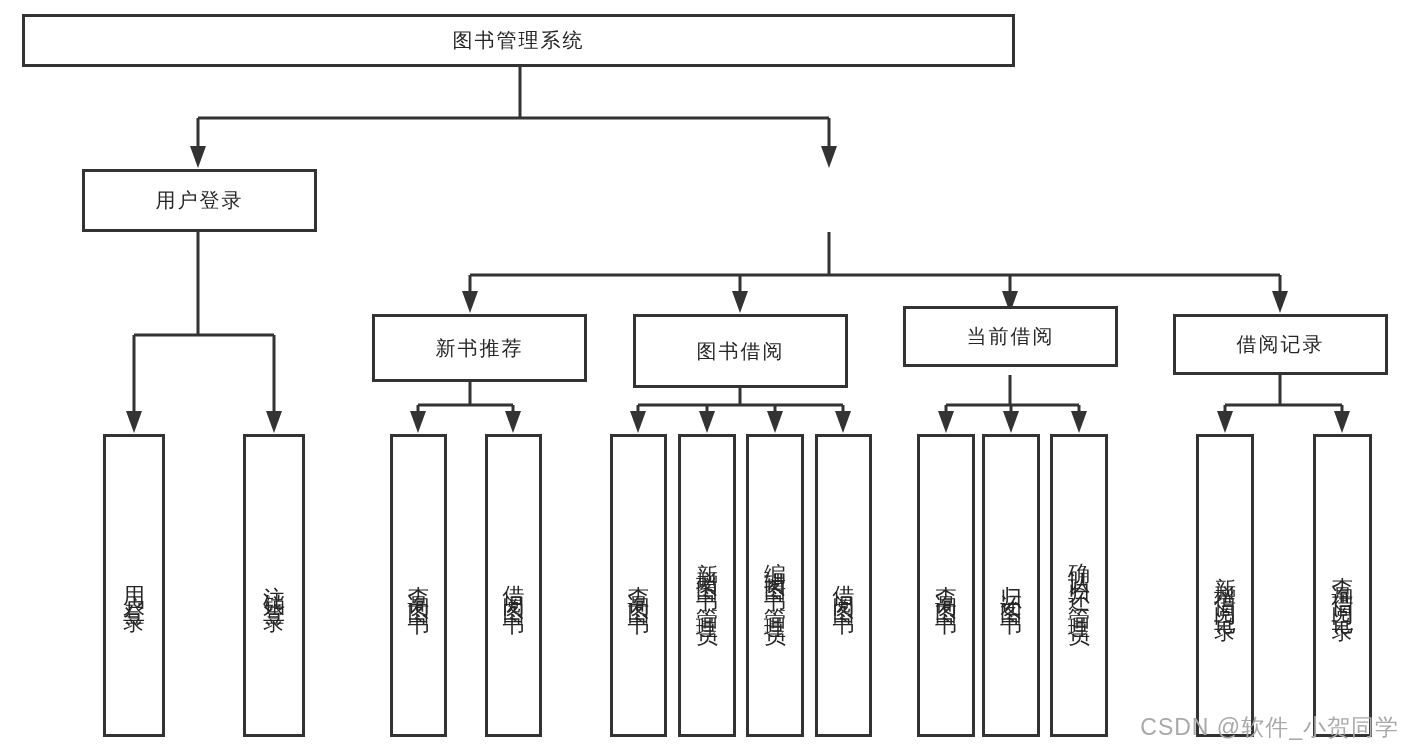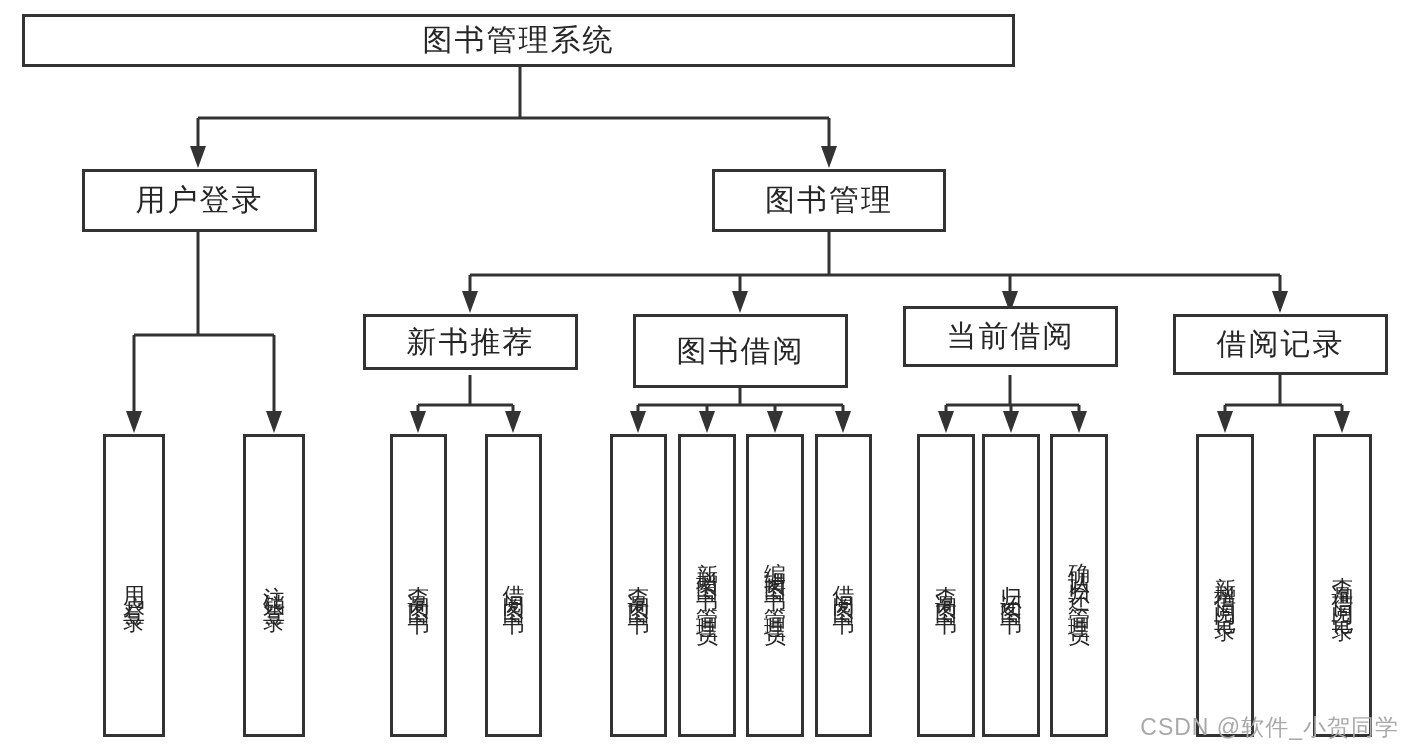--- a/index.html
+++ b/index.html
@@ -5,21 +5,21 @@
   html,body{margin:0;padding:0;background:#ffffff;}
   .canvas{
     position:relative;width:1405px;height:747px;background:#ffffff;
     font-family:"Liberation Sans","DejaVu Sans",sans-serif;overflow:hidden;
   }
   .node{
     position:absolute;background:#ffffff;border:3px solid #333333;
     box-sizing:border-box;display:flex;align-items:center;justify-content:center;
     color:#262626;z-index:2;
   }
-  .h-node{font-size:30px;letter-spacing:2px;}
+  .h-node{font-size:20px;letter-spacing:2px;}
   .v-node span{
     writing-mode:vertical-rl;text-orientation:mixed;
     font-size:22px;letter-spacing:9px;line-height:1;
   }
   svg.wires{position:absolute;left:0;top:0;z-index:1;}
   .watermark{
     position:absolute;right:6px;bottom:4px;font-size:23px;color:#a9a9a9;
     z-index:6;letter-spacing:1px;white-space:nowrap;
   }
 </style>
@@ -67,23 +67,22 @@
       <polygon points="1003,411 1019,411 1011,433"></polygon>
       <polygon points="1071,411 1087,411 1079,433"></polygon>
       <polygon points="1217,411 1233,411 1225,433"></polygon>
       <polygon points="1334,411 1350,411 1342,433"></polygon>
     </g>
   </svg>
 
   <div class="node h-node" style="left:22px;top:14px;width:993px;height:53px">图书管理系统</div>
 
   <div class="node h-node" style="left:82px;top:169px;width:235px;height:63px">用户登录</div>
-  <div class="node h-node" style="left:712px;top:169px;width:234px;height:63px">图书管理</div>
 
-  <div class="node h-node" style="left:363px;top:314px;width:215px;height:56px">新书推荐</div>
+  <div class="node h-node" style="left:372px;top:314px;width:215px;height:68px">新书推荐</div>
   <div class="node h-node" style="left:633px;top:314px;width:215px;height:74px">图书借阅</div>
   <div class="node h-node" style="left:903px;top:306px;width:215px;height:61px">当前借阅</div>
   <div class="node h-node" style="left:1173px;top:314px;width:215px;height:61px">借阅记录</div>
 
   <div class="node v-node" style="left:103px;top:434px;width:62px;height:303px">
     <span>用户登录</span>
   </div>
   <div class="node v-node" style="left:243px;top:434px;width:62px;height:303px">
     <span>注销登录</span>
   </div>

